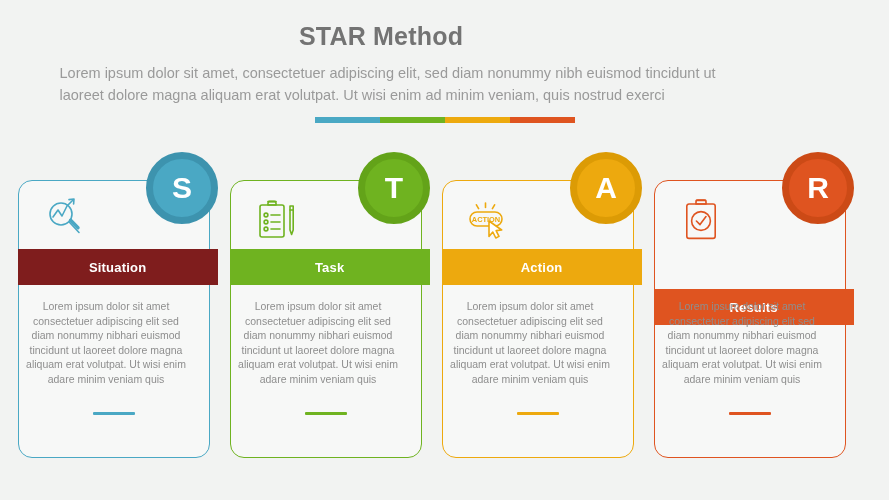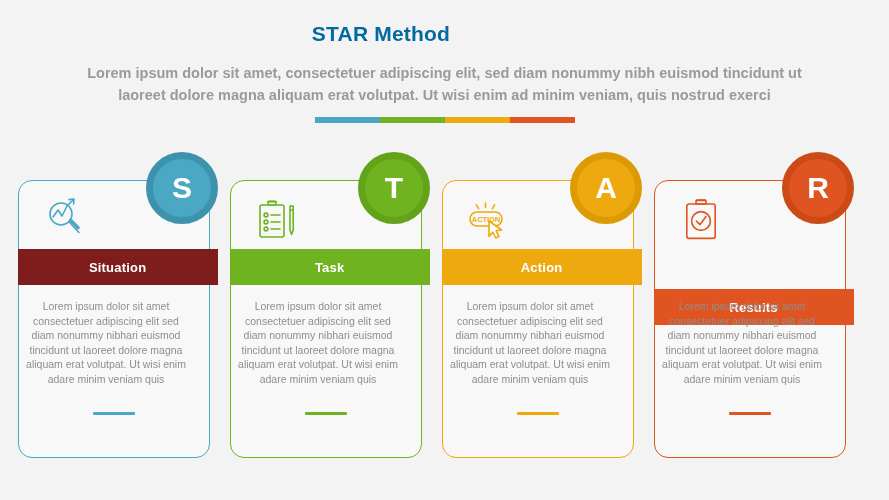--- a/index.html
+++ b/index.html
@@ -9,28 +9,28 @@
     font-family:"Liberation Sans", sans-serif;
     overflow:hidden;
     position:relative;
   }
   .stage{position:absolute;inset:0;}
 
   
   .title{
     position:absolute;left:0;top:22px;width:762px;
     text-align:center;
-    font-size:21px;font-weight:bold;color:#0369a1;
+    font-size:25px;font-weight:bold;color:#737373;
     letter-spacing:.2px;
   }
   .subtitle{
     position:absolute;left:50%;transform:translateX(-50%);top:62px;
-    width:770px;text-align:center;
+    width:770px;
     font-size:14.5px;line-height:22px;color:#9a9a9a;
-    font-weight:700;
+    font-weight:400;
   }
   .subtitle .ln{display:block;}
 
   .divider{
     position:absolute;left:50%;transform:translateX(-50%);top:117px;
     width:260px;height:6px;display:flex;
   }
   .divider span{flex:1;height:100%;display:block;}
 
   

